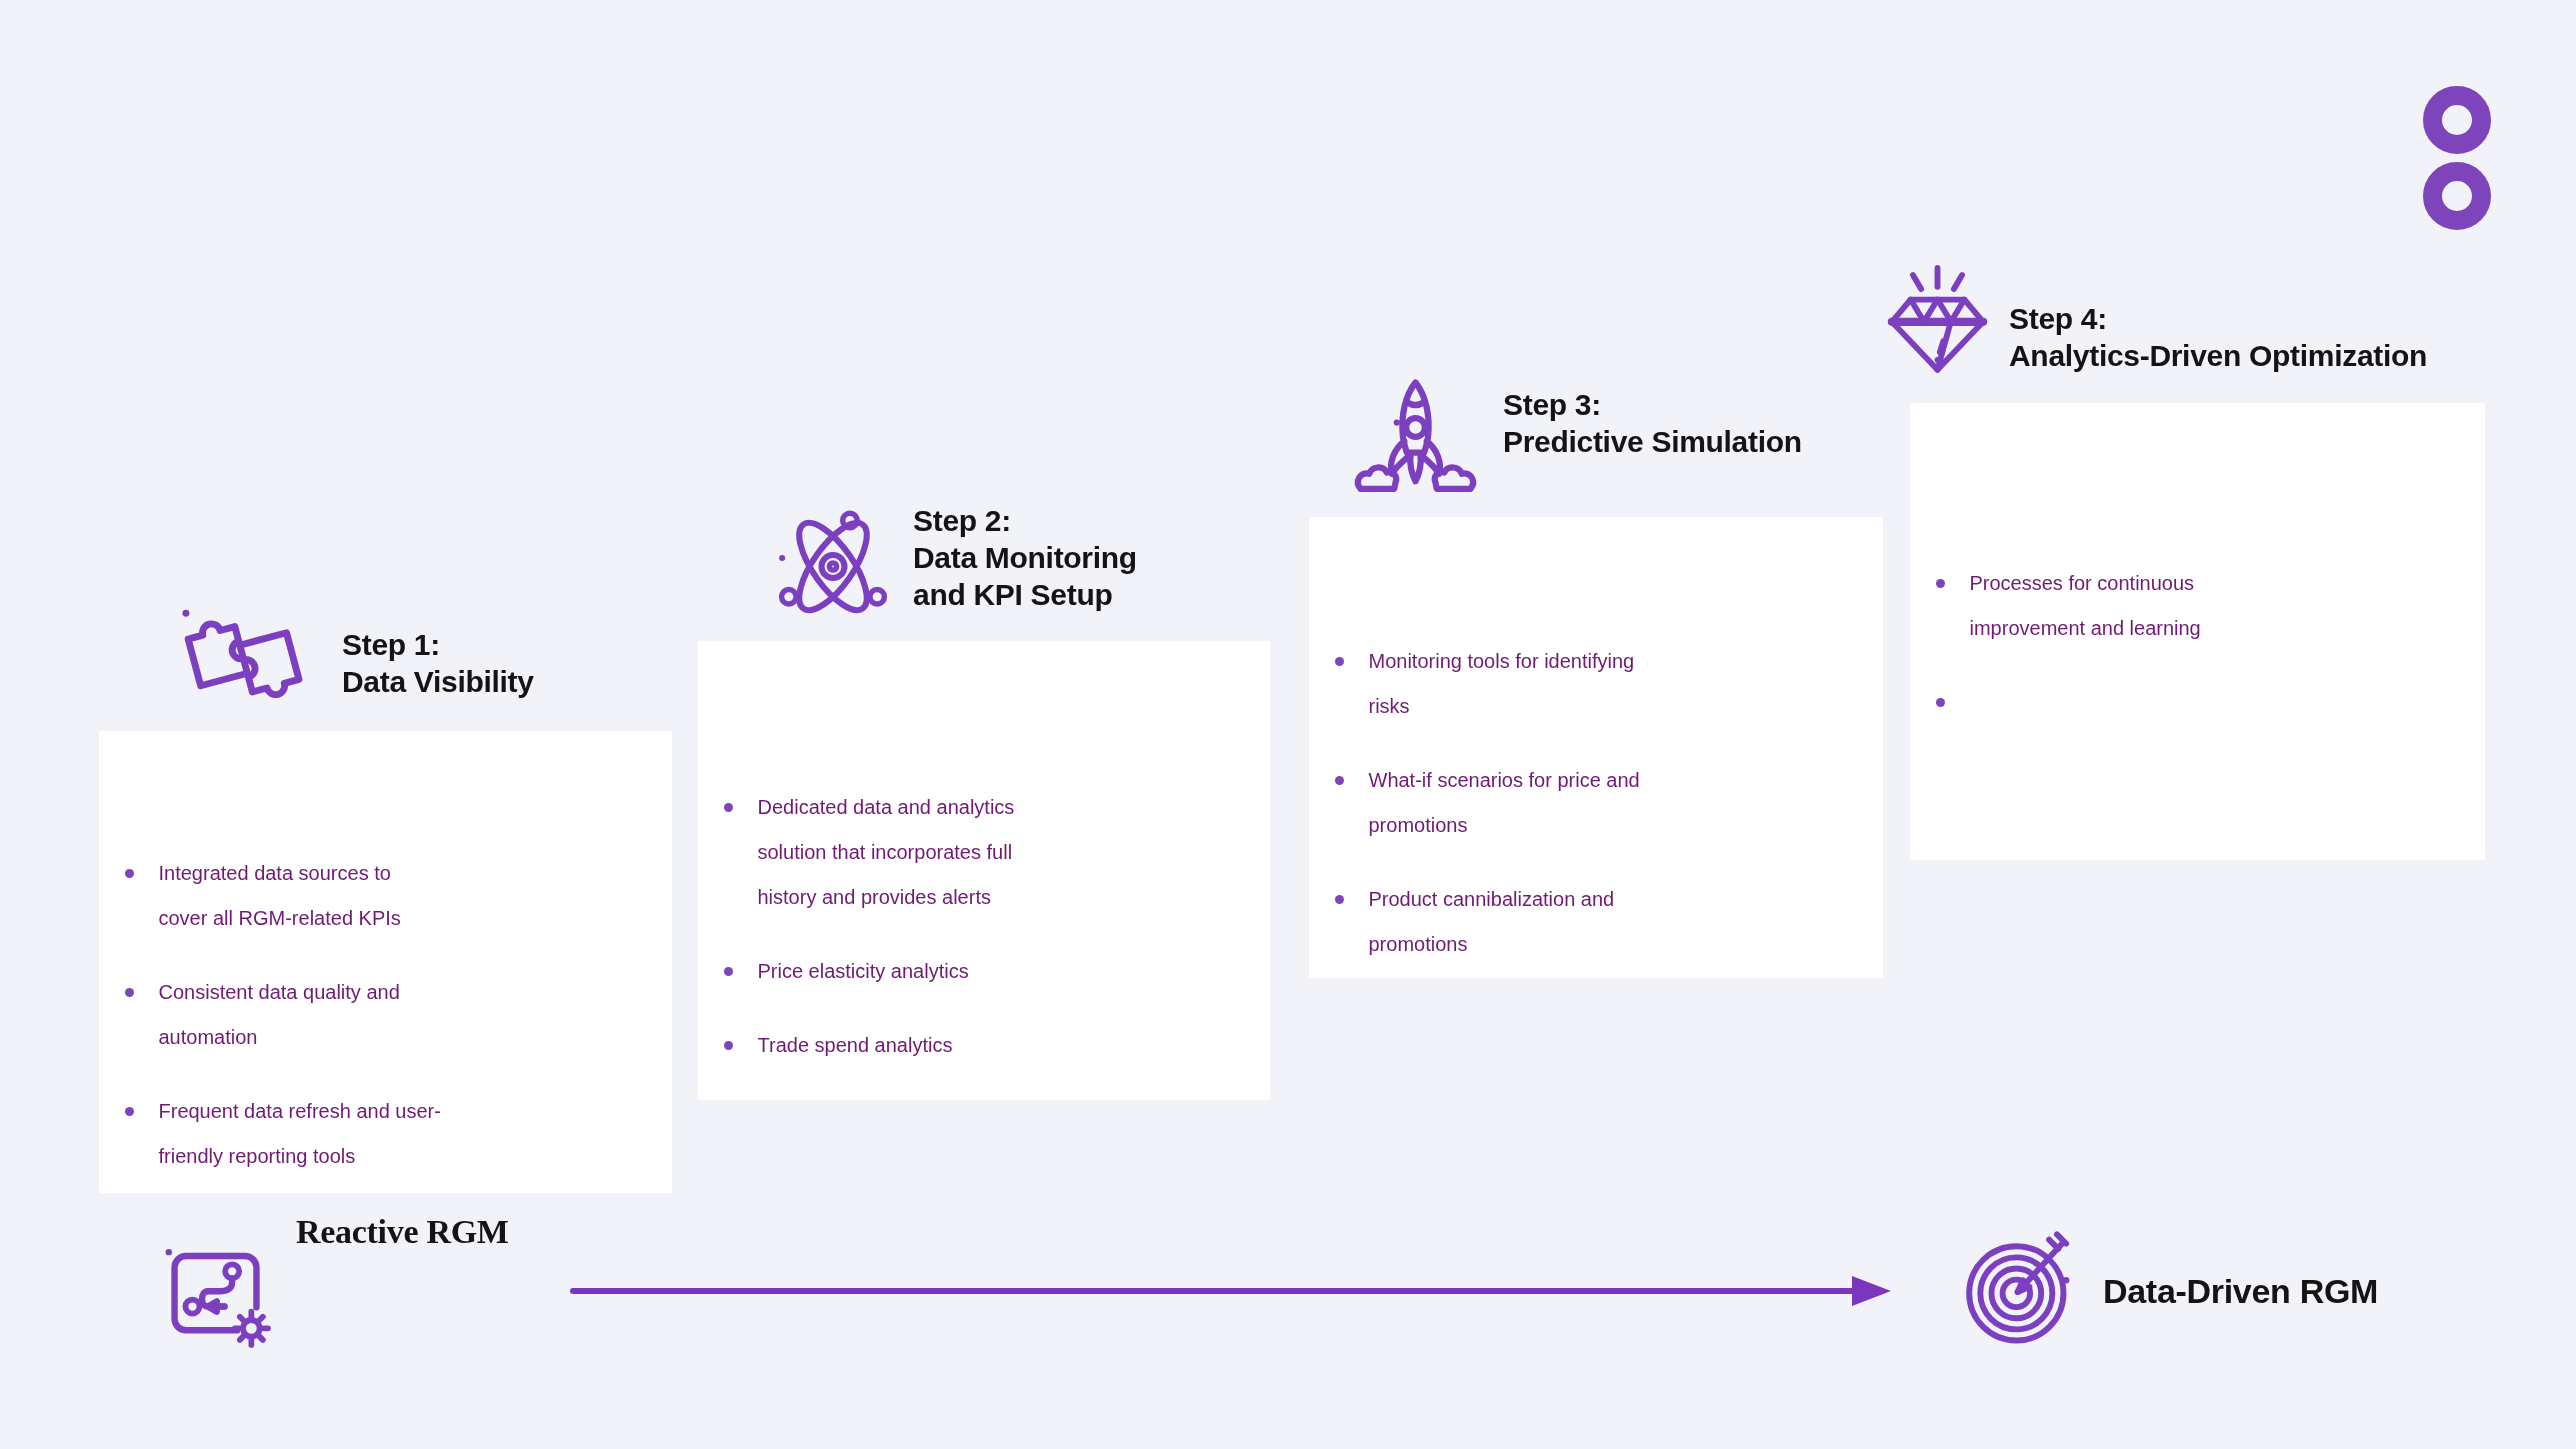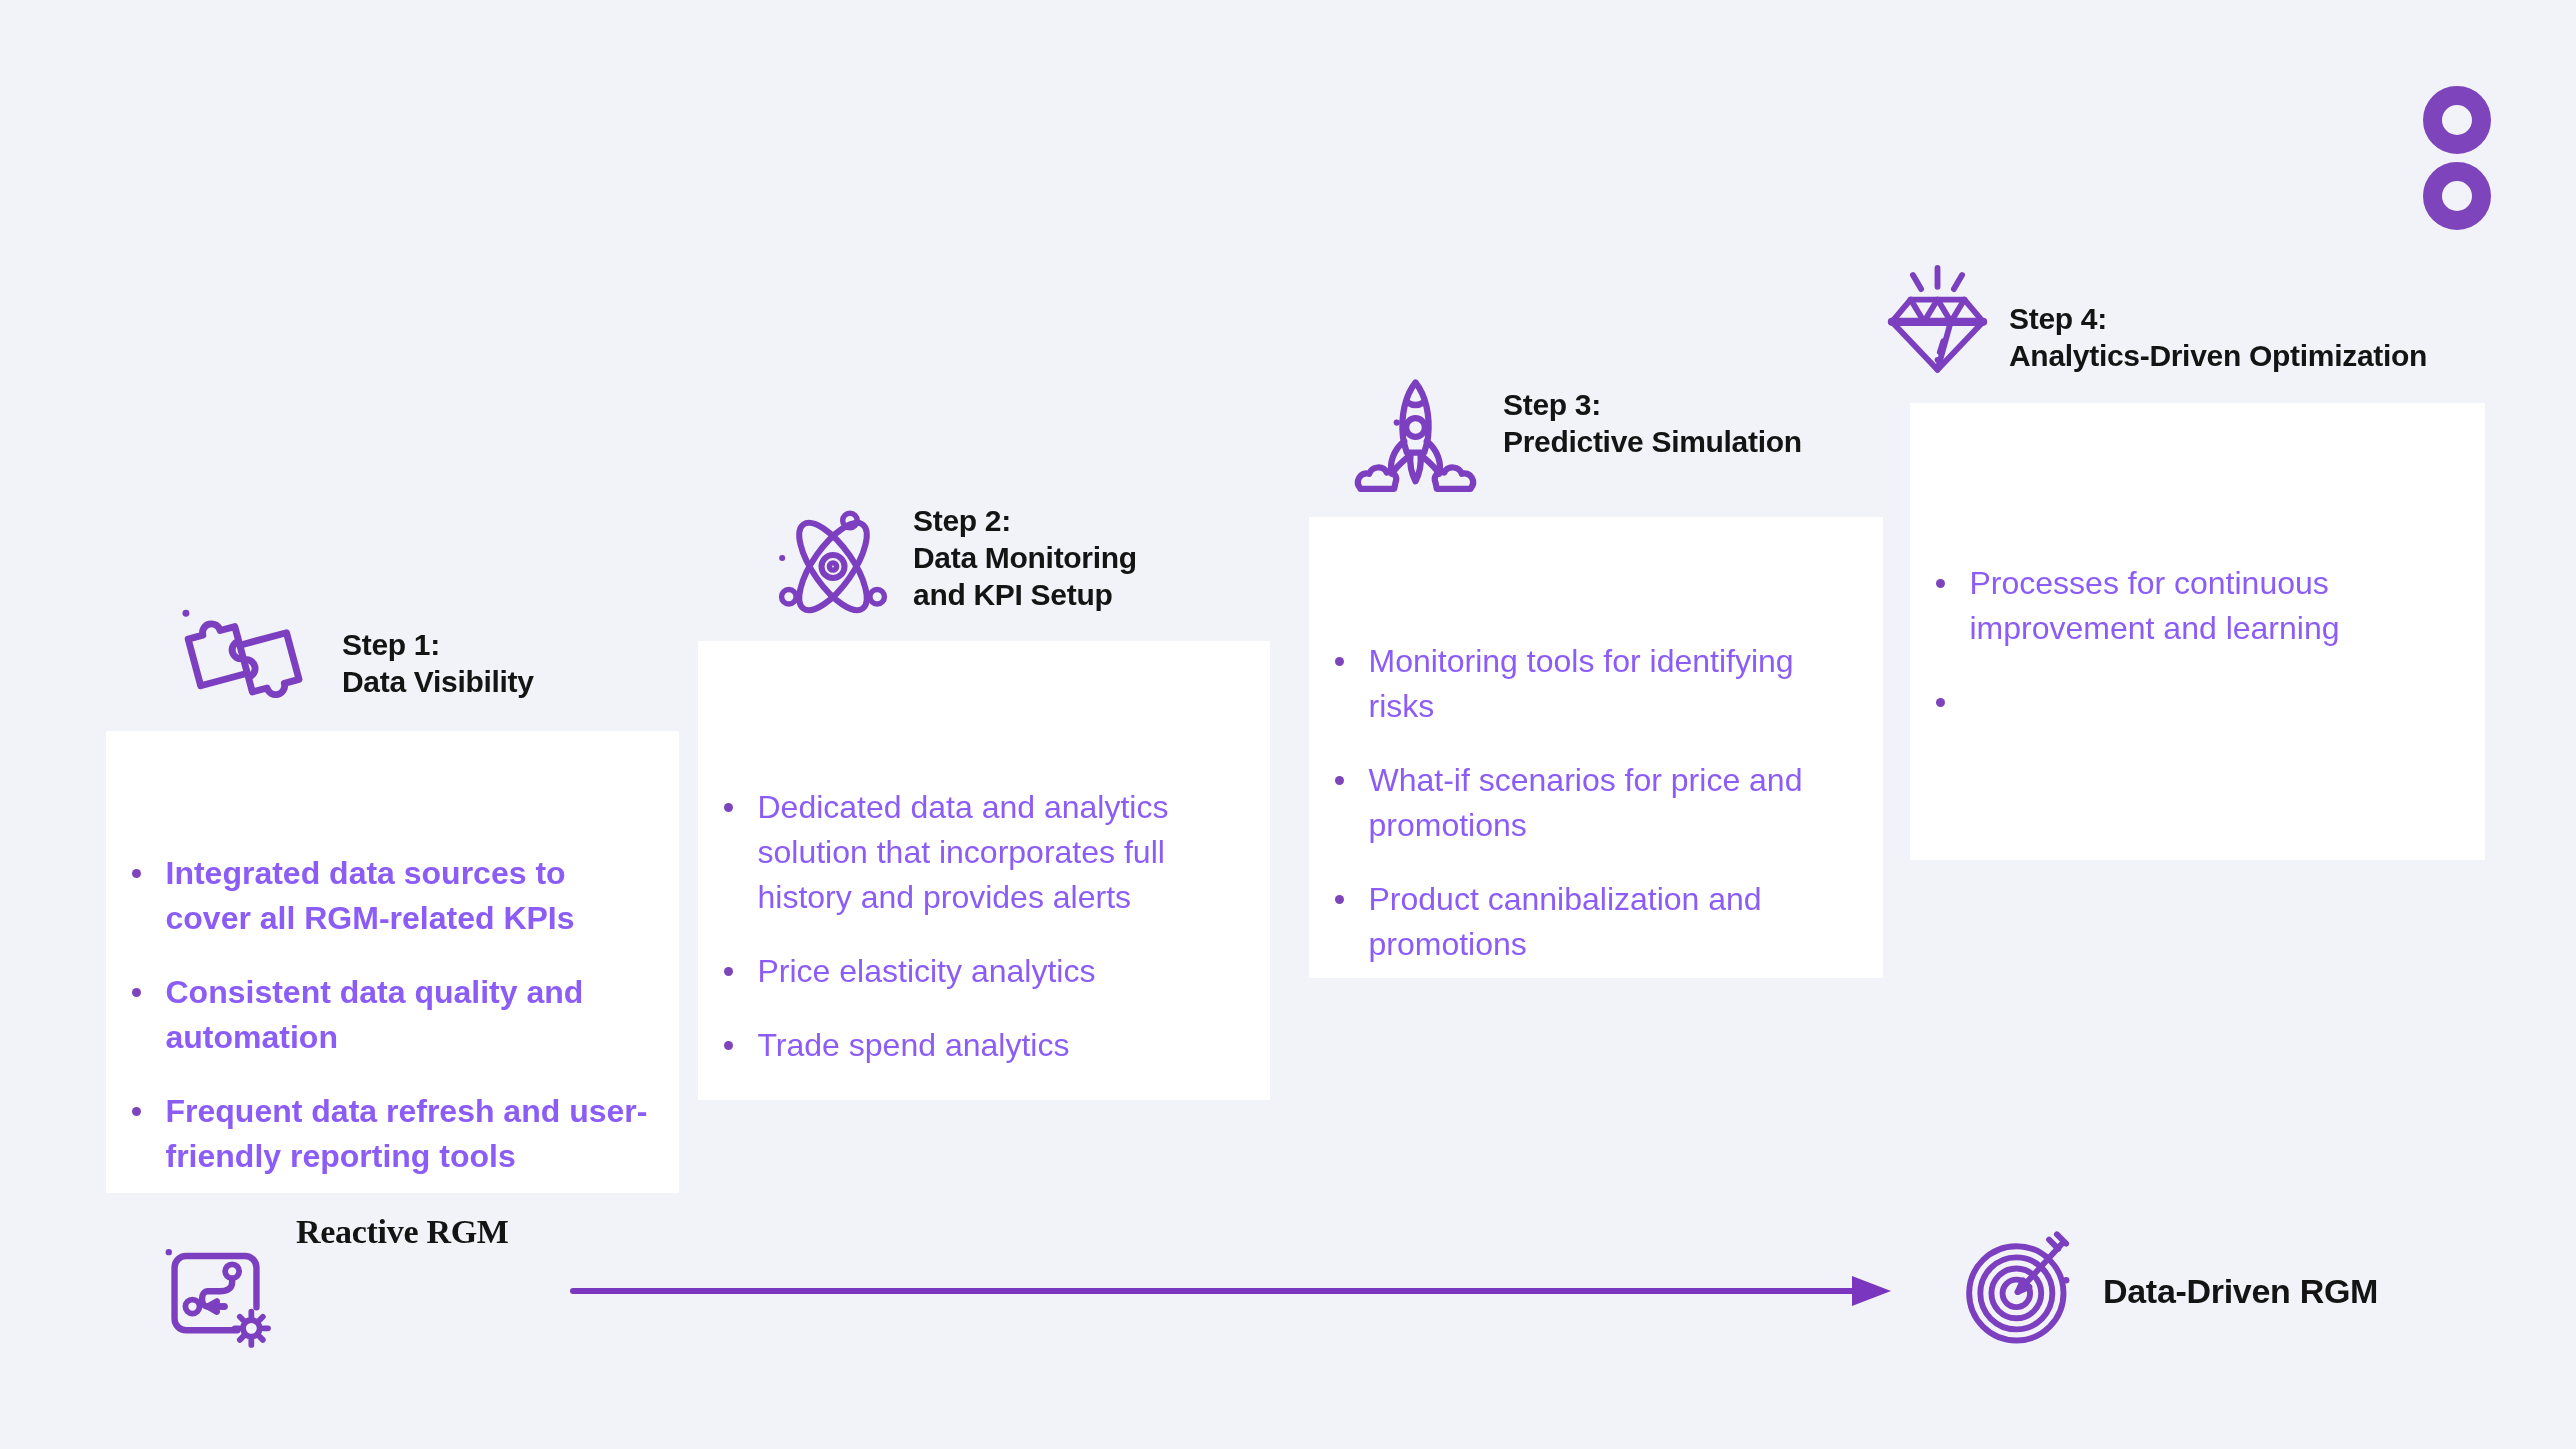--- a/index.html
+++ b/index.html
@@ -25,29 +25,29 @@
   
   .step-title{position:absolute;}
   .step-title div{font-size:30px;line-height:37px;font-weight:700;color:#141414;letter-spacing:-0.3px;white-space:nowrap;}
   #title1{left:342px;top:626px;}
   #title2{left:913px;top:502px;}
   #title3{left:1503px;top:386px;}
   #title4{left:2009px;top:300px;}
 
   
   .card{position:absolute;background:#FFFFFF;box-sizing:border-box;padding-left:26px;padding-right:26px;}
-  #card1{left:106px;top:731px;width:573px;height:462px;padding-top:120px;font-weight:bold;}
+  #card1{left:99px;top:731px;width:573px;height:462px;padding-top:120px;}
   #card2{left:698px;top:641px;width:572px;height:459px;padding-top:144px;}
   #card3{left:1309px;top:517px;width:574px;height:461px;padding-top:122px;}
   #card4{left:1910px;top:403px;width:575px;height:457px;padding-top:158px;}
 
   .bullet-item{display:flex;align-items:flex-start;margin-bottom:29px;}
   .bullet-dot{flex:none;width:9px;height:9px;border-radius:50%;background:#7D44BC;margin-top:18px;}
   .bullet-text{margin-left:24.5px;}
-  .bullet-text div{font-size:32px;line-height:45px;color:#8b5cf6;white-space:nowrap;}
+  .bullet-text div{font-size:20px;line-height:45px;color:#701a75;white-space:nowrap;}
 
   
   .footer-label{position:absolute;font-size:34px;line-height:39px;font-weight:700;color:#141414;letter-spacing:-0.3px;white-space:nowrap;}
   #label-reactive{left:296px;top:1212px;font-family:Liberation Serif, serif;}
   #label-datadriven{left:2103px;top:1272px;}
   .arrow-line{position:absolute;left:570px;top:1288px;width:1285px;height:6.4px;background:#7A36BE;border-radius:3.2px;}
   .arrow-head{position:absolute;left:1852px;top:1276px;width:0;height:0;
               border-left:39px solid #7A36BE;border-top:15px solid transparent;border-bottom:15px solid transparent;}
 
   

